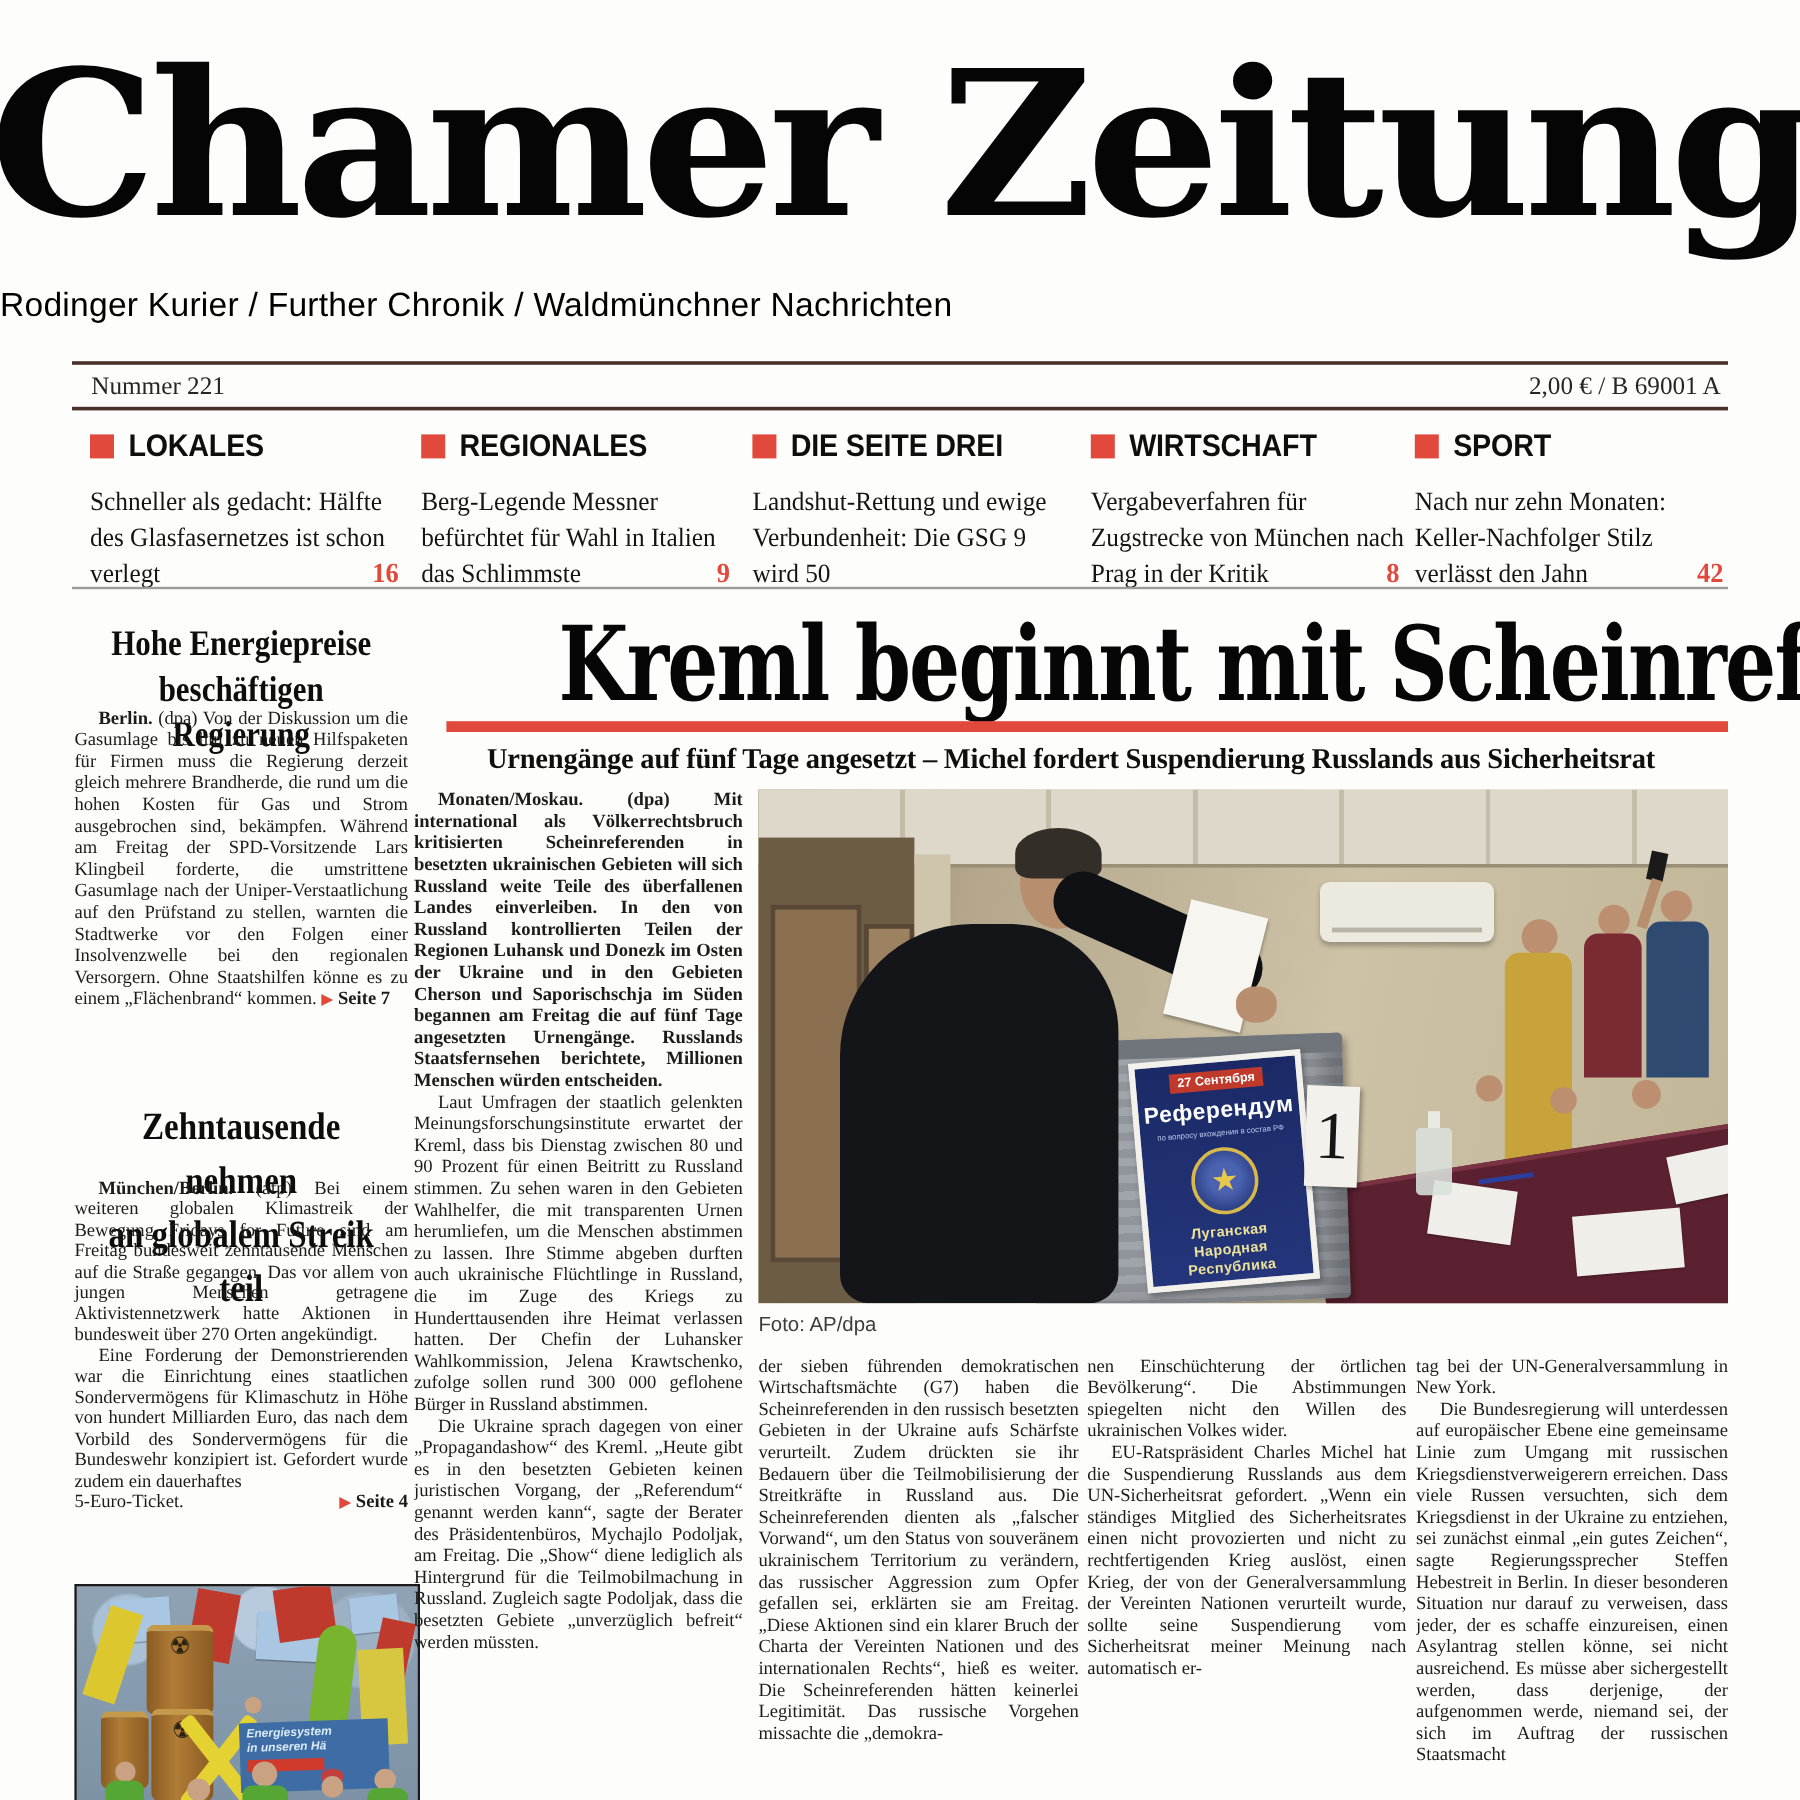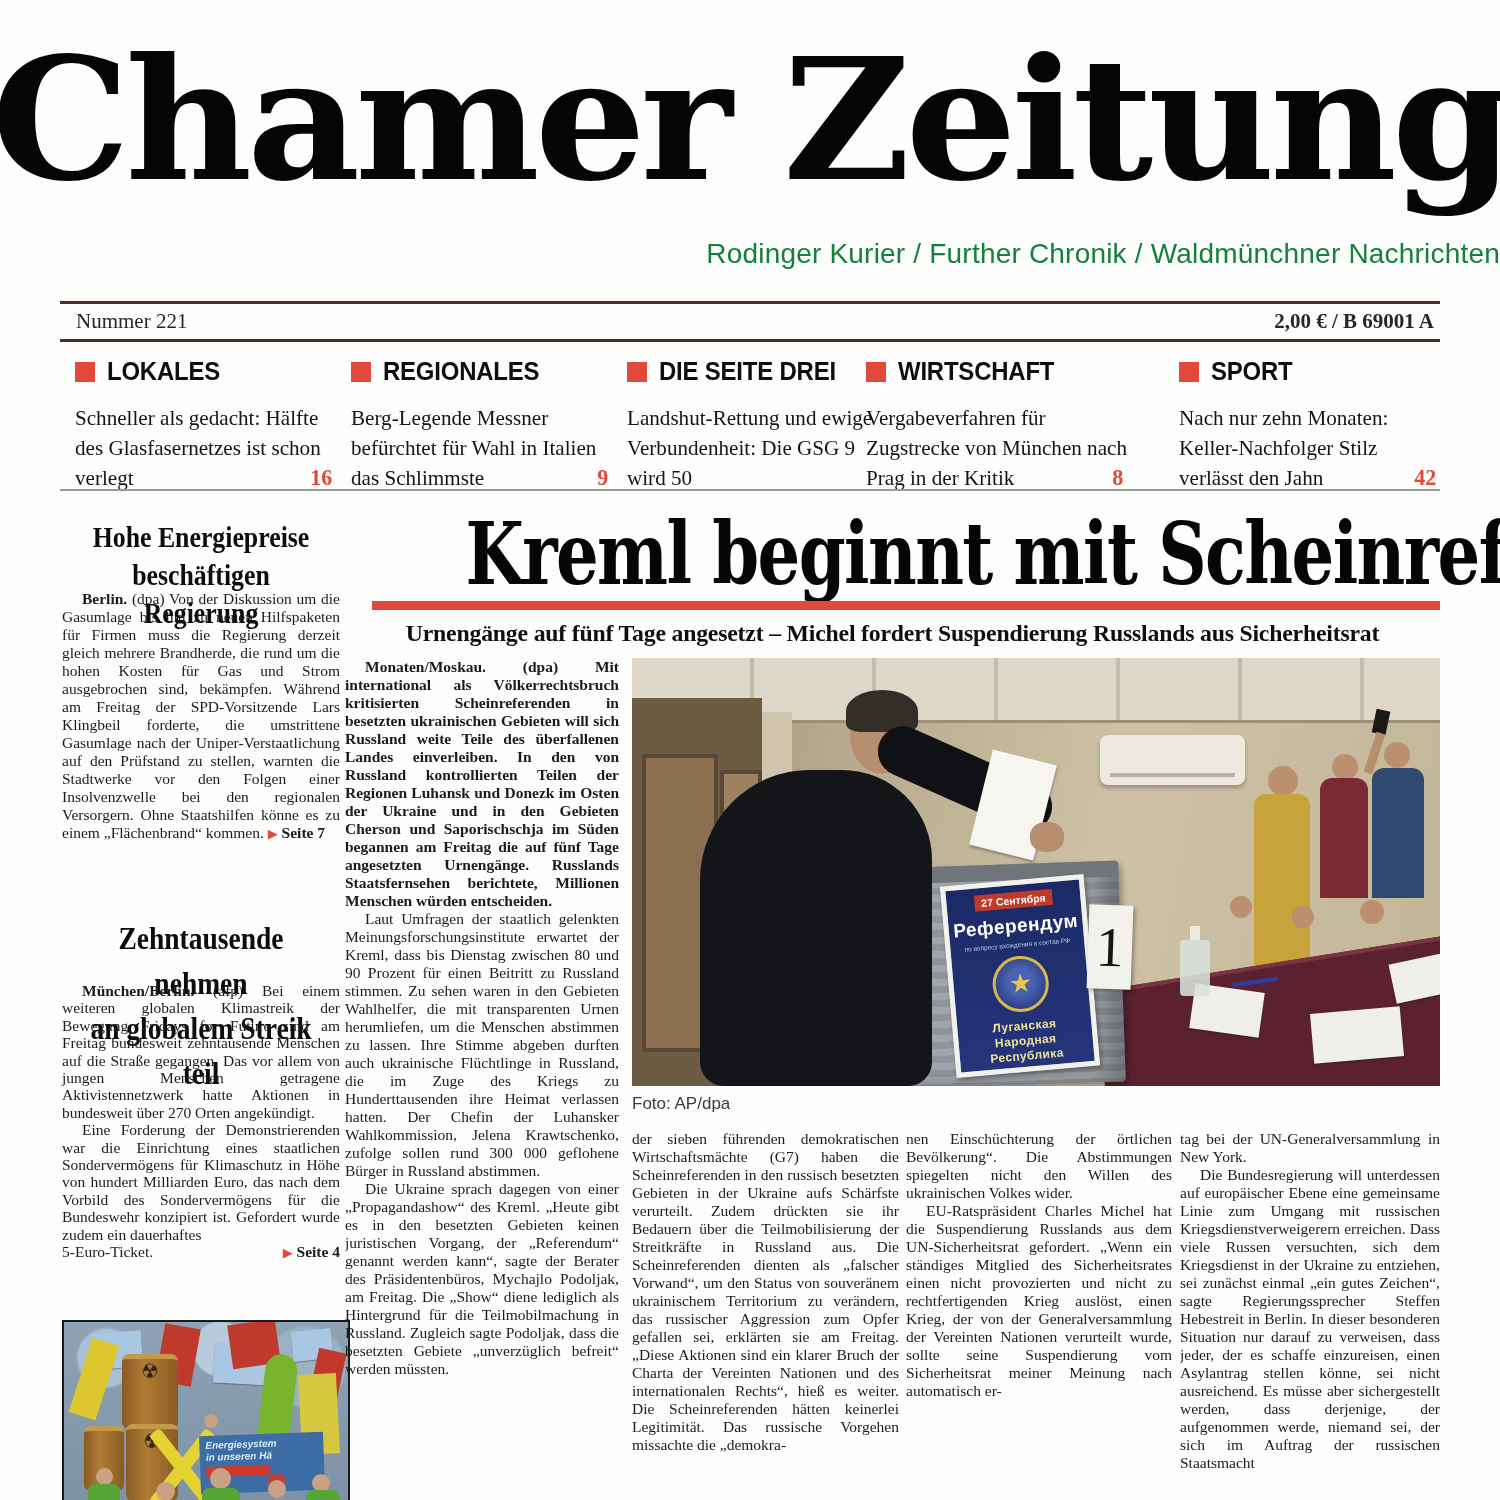--- a/index.html
+++ b/index.html
@@ -5,32 +5,32 @@
 <style>
   html,body{margin:0;padding:0;}
   body{width:1500px;height:1500px;background:#fdfdfb;position:relative;overflow:hidden;
        font-family:"Liberation Serif",serif;color:#1c1c1c;}
   .abs{position:absolute;}
 
   
   .masthead-title{top:14px;left:0;width:1500px;text-align:center;
     font-family:"DejaVu Serif",serif;font-weight:bold;font-size:168px;line-height:212px;
     letter-spacing:-5px;color:#050505;transform:scaleX(1.04);}
-  .masthead-subtitle{top:238px;left:0;width:1500px;text-align:right;
-    font-family:"Liberation Sans",sans-serif;font-size:28px;color:#15803d;letter-spacing:.2px;}
+  .masthead-subtitle{top:238px;left:0;width:1500px;text-align:left;
+    font-family:"Liberation Sans",sans-serif;font-size:28px;color:#000000;letter-spacing:.2px;}
 
   
   .rule-dark{left:60px;width:1380px;height:3px;background:#4a322b;}
   .r1{top:301px;} .r2{top:339px;}
   .dateline{top:307px;left:60px;width:1380px;height:30px;font-size:21px;color:#262626;}
   .dl-issue{position:absolute;left:16px;top:2px;}
   .dl-center{position:absolute;left:0;right:0;top:2px;text-align:center;}
   .dl-date{font-weight:bold;}
   .dl-sep{padding:0 14px;color:#444;}
-  .dl-price{position:absolute;right:6px;top:2px;font-weight:bold;}
+  .dl-price{position:absolute;right:6px;top:2px;font-weight:normal;}
 
   
   .section{top:356px;width:262px;}
   .sec-head{display:flex;align-items:center;gap:12px;}
   .sec-bullet{width:20px;height:20px;background:#e2493d;flex:0 0 auto;}
   .sec-label{font-family:"Liberation Sans",sans-serif;font-weight:bold;font-size:26px;color:#0e0e0e;
     transform:scaleX(.92);transform-origin:left center;white-space:nowrap;letter-spacing:-.2px;}
   .sec-teaser{position:relative;margin-top:16px;font-size:22px;line-height:30px;color:#141414;
     transform:scaleX(.96);transform-origin:left top;width:272px;}
   .sec-page{position:absolute;right:4px;bottom:0;font-weight:bold;color:#e2493d;font-size:23px;}
@@ -183,21 +183,21 @@
     <span class="sec-page">9</span></div>
 </div>
 <div class="abs section" style="left:627px">
   <div class="sec-head">
       <span class="sec-bullet"></span>
     <span class="sec-label">DIE SEITE DREI</span>
     </div>
   <div class="sec-teaser"><span>Landshut-Rettung und ewige Verbundenheit: Die GSG 9 wird 50</span>
     <span class="sec-page"></span></div>
 </div>
-<div class="abs section" style="left:866px">
+<div class="abs section" style="left:909px">
   <div class="sec-head">
       <span class="sec-bullet"></span>
     <span class="sec-label">WIRTSCHAFT</span>
     </div>
   <div class="sec-teaser"><span>Vergabeverfahren für Zugstrecke von München nach Prag in der Kritik</span>
     <span class="sec-page">8</span></div>
 </div>
 <div class="abs section" style="left:1179px">
   <div class="sec-head">
       <span class="sec-bullet"></span>

